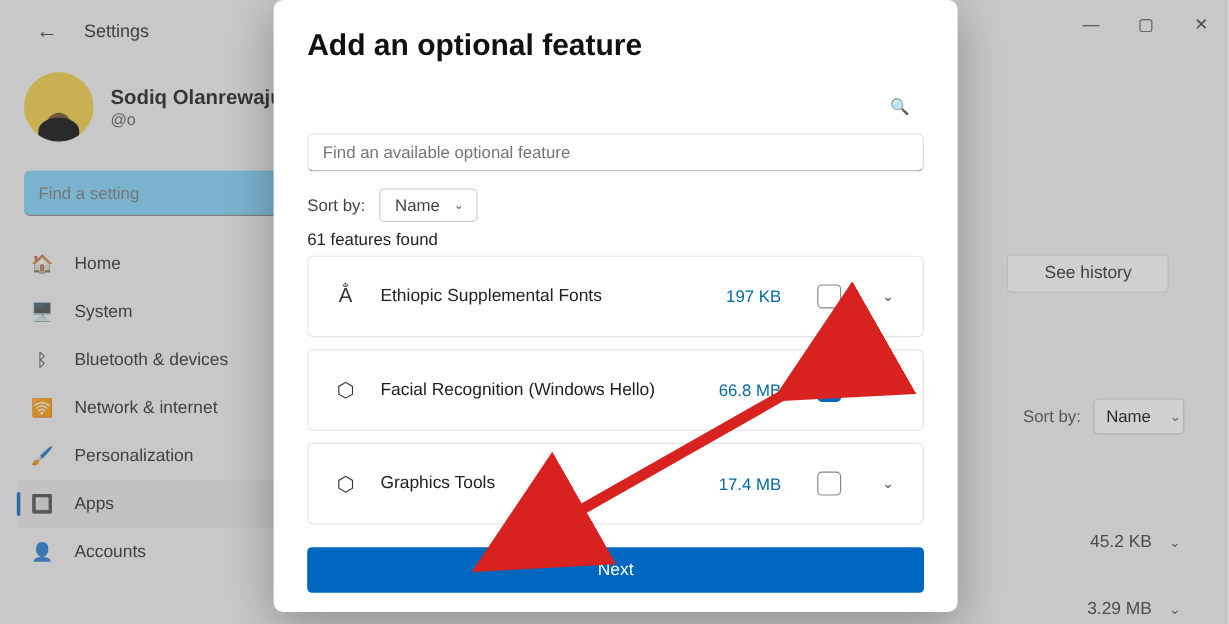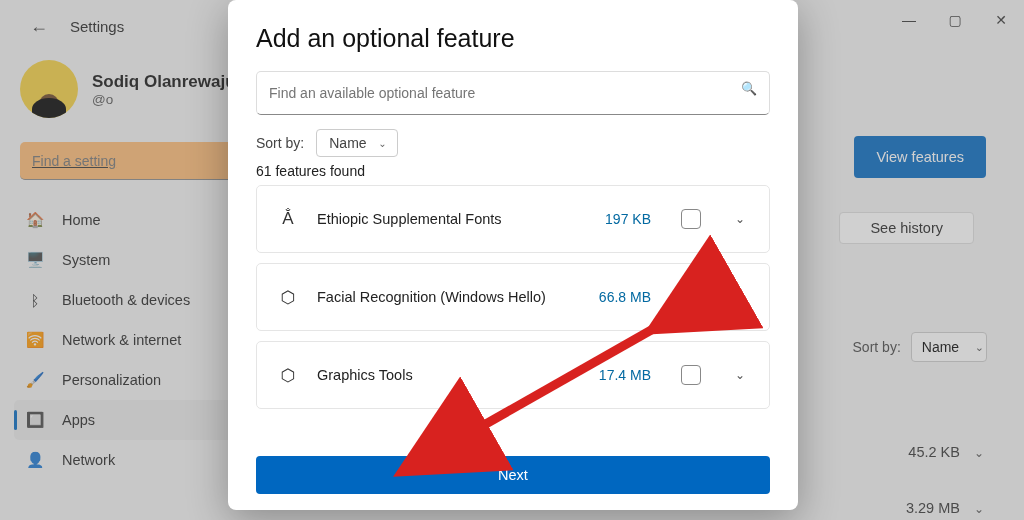--- a/index.html
+++ b/index.html
@@ -17,21 +17,21 @@
 
 .profile { position: absolute; top: 60px; left: 20px; display: flex; align-items: center; gap: 14px; }
 .avatar { width: 58px; height: 58px; border-radius: 50%; background: #f4d03f; display: flex; align-items: flex-end; justify-content: center; overflow: hidden; }
 .avatar .head { width: 20px; height: 20px; border-radius: 50%; background: #6b4423; position: relative; top: -4px; }
 .avatar .body { position: absolute; width: 34px; height: 22px; border-radius: 50% 50% 0 0; background: #000; bottom: -2px; }
 .userblock .uname { font-size: 17px; font-weight: 600; color: #111; }
 .userblock .handle { font-size: 13.5px; color: #555; }
 
 
 .search-box { position: absolute; top: 142px; left: 20px; width: 240px; }
-.search-box input { width: 100%; height: 38px; border: none; border-bottom: 1px solid #888; background: #fdba74; border-radius: 5px; padding: 0 34px 0 12px; font-size: 14px; color: #333; text-decoration: underline; }
+.search-box input { width: 100%; height: 38px; border: none; border-bottom: 1px solid #888; background: #7dd3fc; border-radius: 5px; padding: 0 34px 0 12px; font-size: 14px; color: #333; }
 .search-box .sicon { position: absolute; right: 10px; top: 10px; color: #555; font-size: 14px; }
 
 
 .nav { position: absolute; top: 200px; left: 14px; width: 260px; display: flex; flex-direction: column; }
 .nav .item { display: flex; align-items: center; gap: 18px; height: 40px; padding: 0 12px; border-radius: 5px; font-size: 14.5px; color: #222; cursor: pointer; }
 .nav .item.active { background: #eaeaea; position: relative; }
 .nav .item.active::before { content:""; position:absolute; left:0; top:10px; bottom:10px; width:3px; background:#0067c0; border-radius:2px; }
 .nav .icon { width: 18px; text-align: center; font-size: 15px; }
 
 
@@ -44,23 +44,23 @@
 .row1 { position:absolute; bottom: 60px; right: 40px; font-size: 14.5px; color:#333; }
 .row1 .chev { font-size:12px; color:#555; margin-left:14px; }
 .row2 { position:absolute; bottom: 4px; right: 40px; font-size: 14.5px; color:#333; }
 .row2 .chev { font-size:12px; color:#555; margin-left:14px; }
 
 
 .dim { position: absolute; inset: 0; background: rgba(120,120,120,0.35); }
 
 
 .modal { position: absolute; top: 0; left: 228px; width: 570px; height: 510px; background: #fff; border-radius: 8px; box-shadow: 0 10px 40px rgba(0,0,0,.3); padding: 24px 28px 16px; display:flex; flex-direction:column; }
-.modal h1 { font-size: 25px; font-weight: 400; color: #111; margin-bottom: 18px; }
+.modal h1 { font-size: 25px; font-weight: 700; color: #111; margin-bottom: 18px; }
 .msearch { position:relative; margin-bottom:14px; }
-.msearch input { width:100%; height:44px; border:1px solid #ddd; border-bottom:1px solid #888; border-radius:5px; padding:0 36px 0 12px; font-size:14px; }
+.msearch input { width:100%; height:32px; border:1px solid #ddd; border-bottom:1px solid #888; border-radius:5px; padding:0 36px 0 12px; font-size:14px;margin-top:40px; }
 .msearch .sicon { position:absolute; right:12px; top:10px; font-size:13px; color:#666; }
 .sortline { display:flex; align-items:center; gap:12px; font-size:14px; color:#444; margin-bottom:6px; }
 .sortline .sel { border:1px solid #ccc; border-radius:4px; padding:5px 30px 5px 12px; background:#fff; font-size:14px; cursor:pointer; position:relative; display:inline-flex; align-items:center; }
 .sortline .sel .chev { position:absolute; right:10px; font-size:10px; color:#666; }
 .count { font-size: 14px; color:#222; margin-bottom: 6px; }
 
 .flist { flex:1; overflow:auto; display:flex; flex-direction:column; gap:10px; position:relative; }
 .fitem { border:1px solid #e5e5e5; border-radius:5px; height:68px; display:flex; align-items:center; padding:0 14px 0 20px; gap:18px; cursor:pointer; }
 .fitem .ficon { width:22px; text-align:center; font-size:17px; color:#333; }
 .fitem .fname { flex:1; font-size:14.5px; color:#222; }
@@ -127,26 +127,25 @@
     <div class="item">
       <span class="icon">🖌️</span>
                  <span>Personalization</span>
     </div>
     <div class="item active">
       <span class="icon">🔲</span>
                  <span>Apps</span>
     </div>
     <div class="item">
       <span class="icon">👤</span>
-                 <span>Network</span>
+                 <span>Accounts</span>
     </div>
   </div>
 
 <div class="main">
-  <button class="vf-btn">View features</button>
   <button class="hist-btn">See history</button>
   <div class="sort-row">
     <span>Sort by:</span>
     <select><option>Name</option></select>
     <span class="chev">⌄</span>
   </div>
   <div class="row1">
     <span>45.2 KB</span><span class="chev">⌄</span>
   </div>
   <div class="row2">

